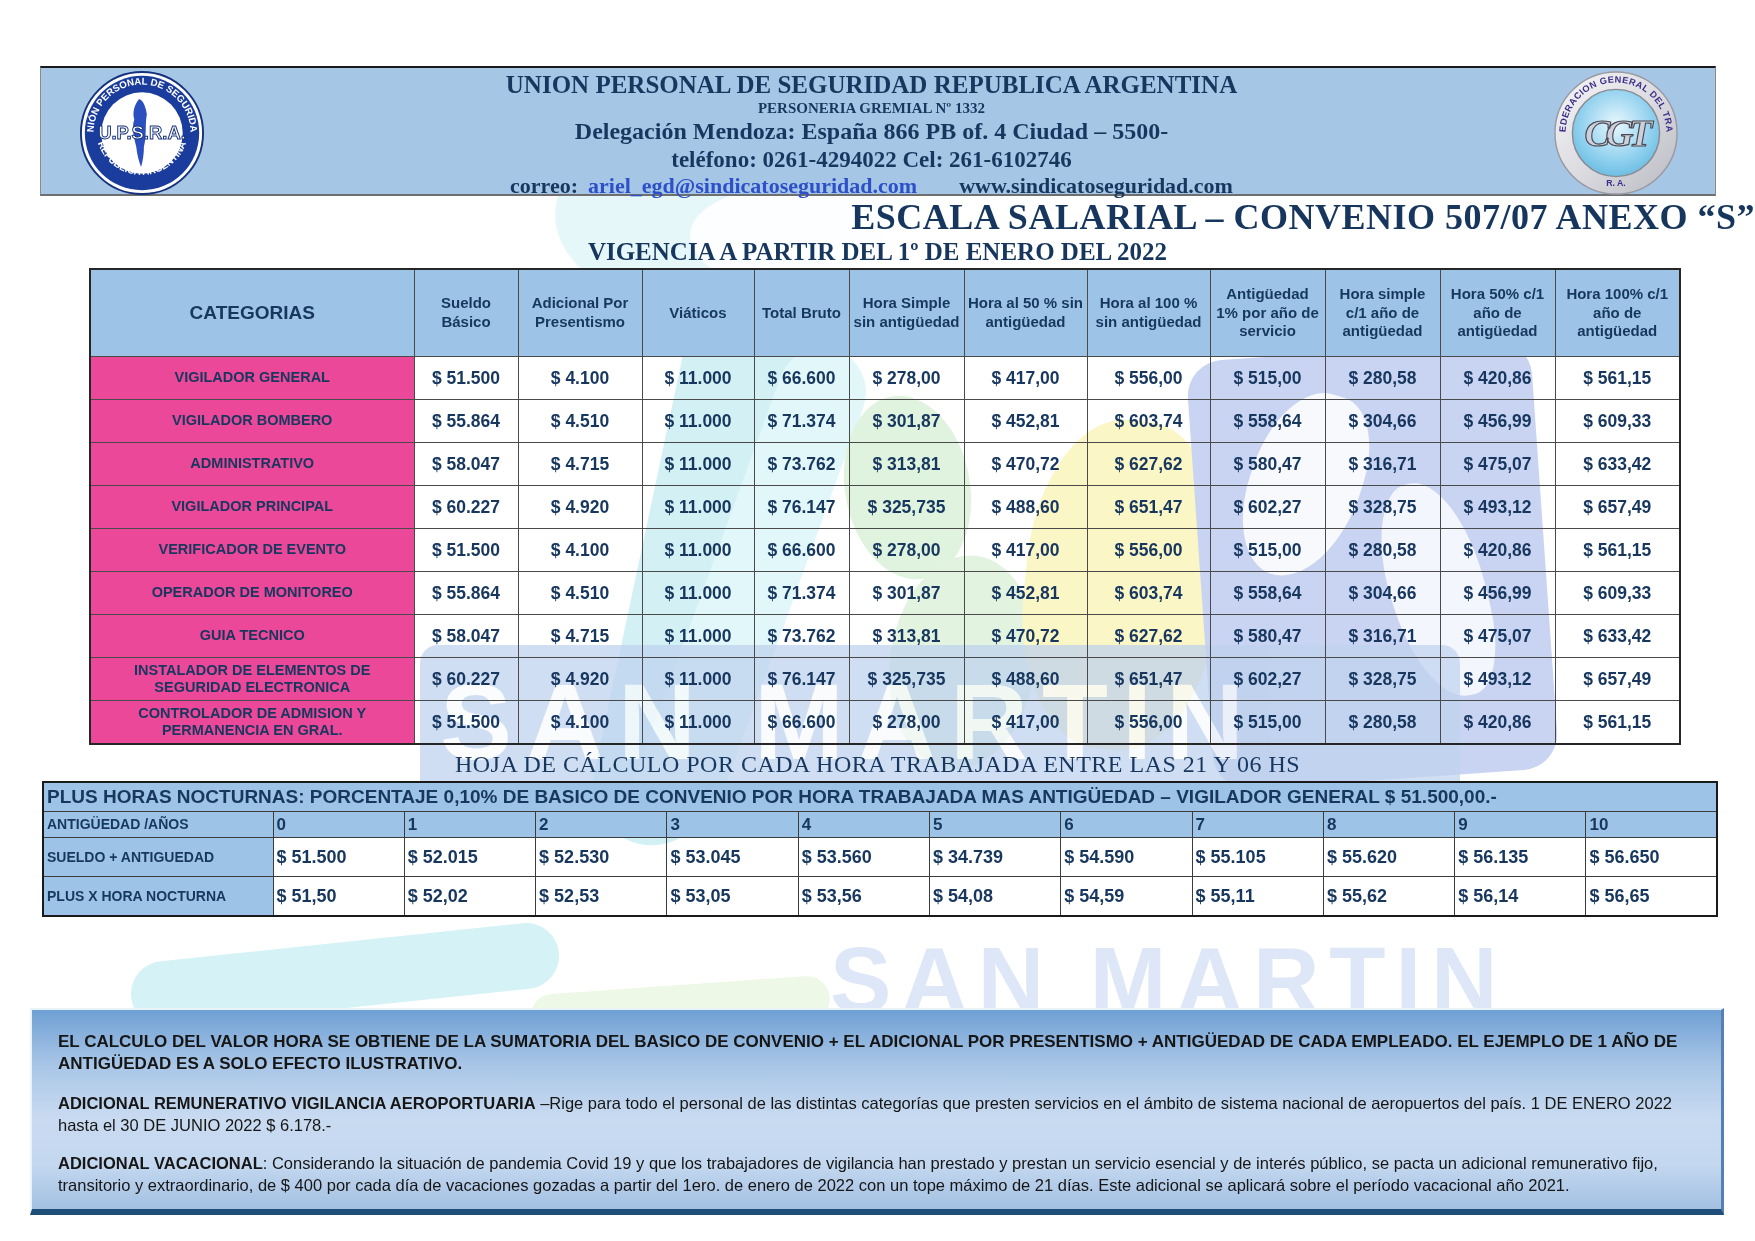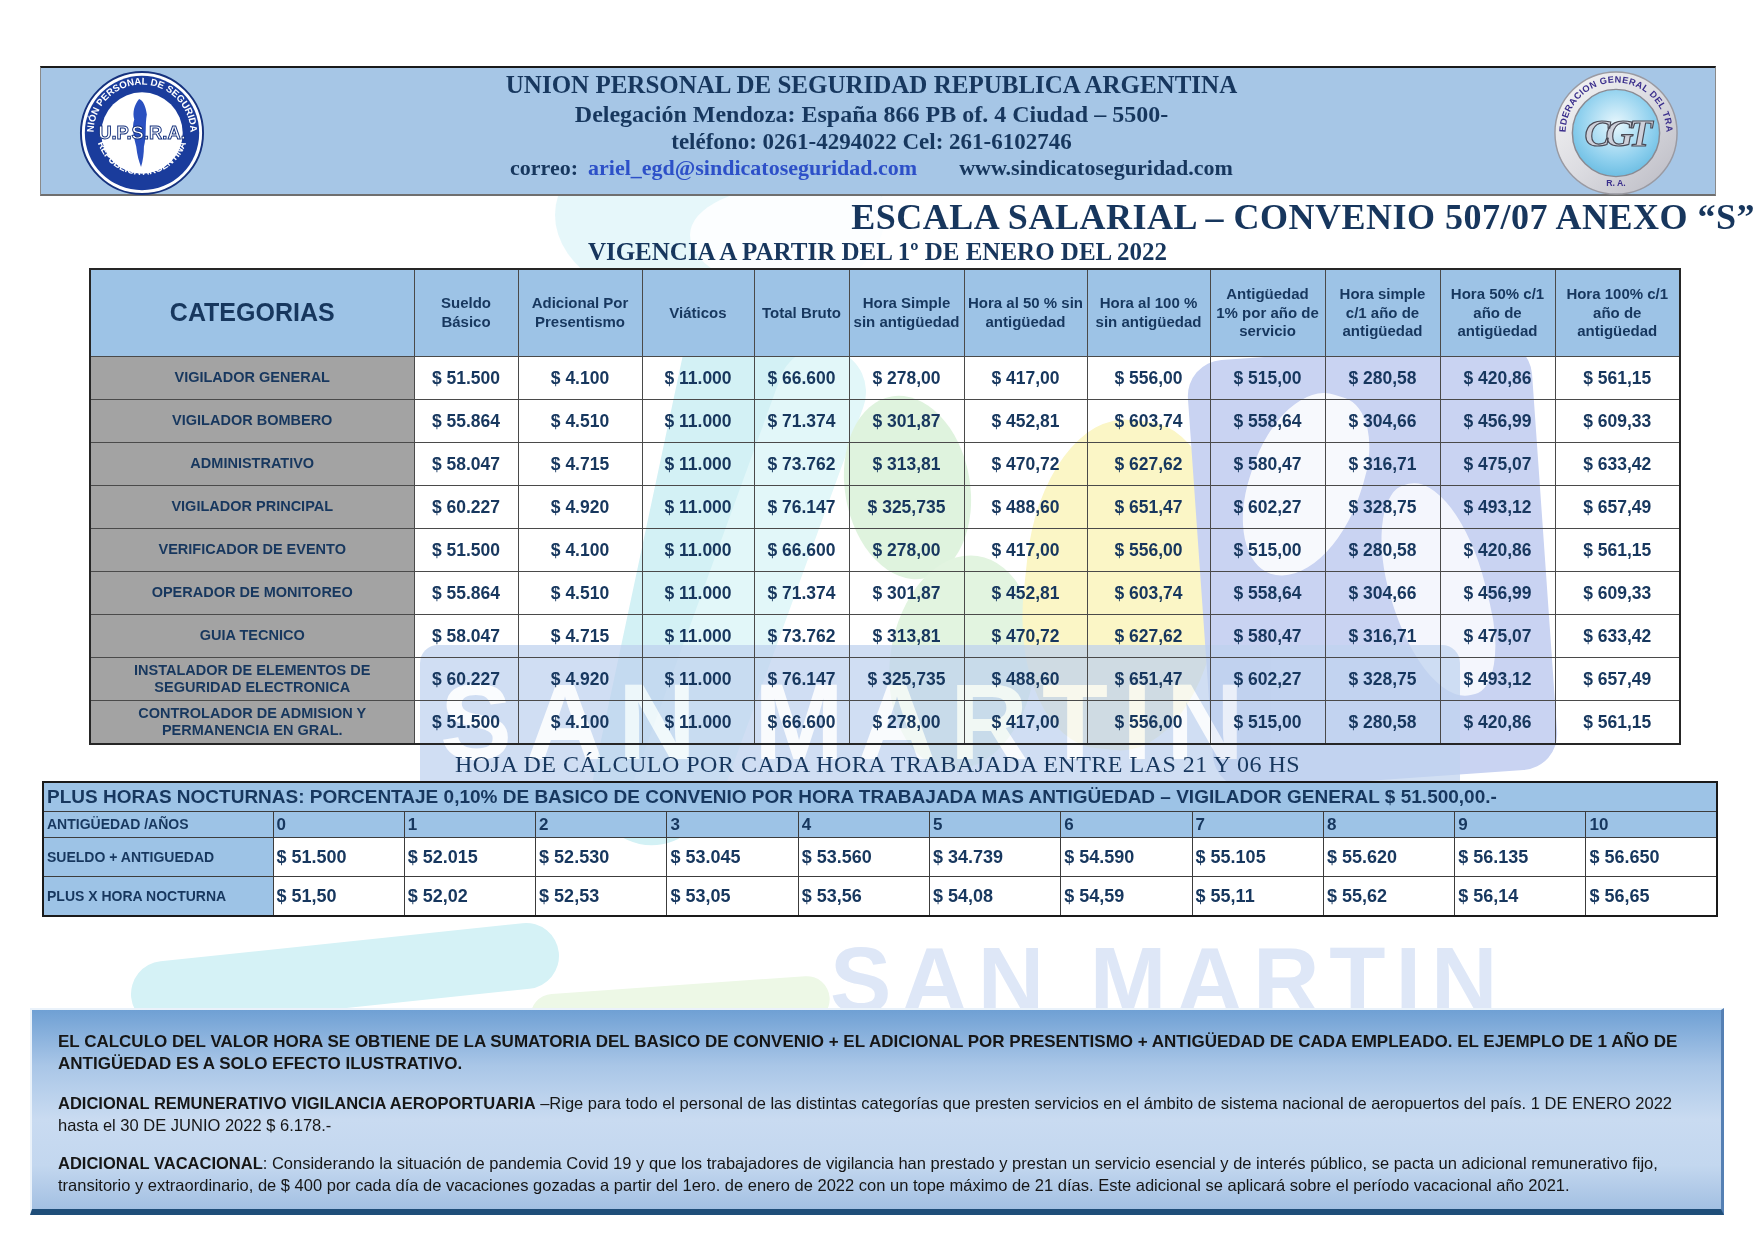--- a/index.html
+++ b/index.html
@@ -50,23 +50,23 @@
   .subtitle{position:absolute;left:0;top:238px;width:100%;text-align:center;z-index:2;
             font:bold 25px "Liberation Serif",serif;color:#17365D;}
 
   
   table{border-collapse:collapse;table-layout:fixed;}
   .saltab{position:absolute;left:89px;top:268px;width:1590px;z-index:2;border:2px solid #262626;}
   .saltab th,.saltab td{border:1.5px solid #4a4a4a;padding:0 3px;text-align:center;vertical-align:middle;
                         overflow:hidden;}
   .saltab thead th{background:#9DC3E6;height:86px;font:bold 15px "Liberation Sans",sans-serif;
                    color:#17375E;line-height:1.25;}
-  .saltab th.cath{font-size:25px;}
+  .saltab th.cath{font-size:19px;}
   .saltab td{height:42px;}
-  .saltab td.cat{background:#a3a3a3;font:bold 14.5px "Liberation Sans",sans-serif;color:#17375E;line-height:1.2;}
+  .saltab td.cat{background:#ec4899;font:bold 14.5px "Liberation Sans",sans-serif;color:#17375E;line-height:1.2;}
   .saltab td.val{background:transparent;font:bold 17.5px "Liberation Sans",sans-serif;color:#17375E;}
 
   
   .hoja{position:absolute;left:0;top:751px;width:100%;text-align:center;z-index:2;
         font:24px "Liberation Serif",serif;color:#17375E;letter-spacing:.5px;}
 
   
   .plustab{position:absolute;left:42px;top:781px;width:1674px;z-index:2;border:2px solid #1a1a1a;}
   .plustab td{border:1.5px solid #3c3c3c;text-align:left;vertical-align:middle;padding:0 3px;overflow:hidden;}
   .plustab .ptitle{background:#9DC3E6;height:28px;font:bold 19px "Liberation Sans",sans-serif;color:#17375E;}
@@ -126,20 +126,21 @@
         <text font-size="10" font-weight="bold" fill="#ffffff" font-family="Liberation Sans,sans-serif">
           <textPath href="#uBot" startOffset="50%" text-anchor="middle">REPÚBLICA ARGENTINA</textPath>
         </text>
         <path d="M62,30 C57,36 55,44 57,51 C54,60 57,70 59,79 C60,88 62,95 64,100 C66,94 67,86 67,79 C70,68 68,56 70,46 C69,38 66,31 62,30 Z" fill="#2A50C0"></path>
         <text x="65" y="71" text-anchor="middle" font-size="19" font-weight="bold" fill="#ffffff" stroke="#16327E" stroke-width="1" font-family="Liberation Sans,sans-serif">U.P.S.R.A.</text>
       </svg>
     </div>
 
     <div class="band-center">
       <div class="org">UNION PERSONAL DE SEGURIDAD REPUBLICA ARGENTINA</div>
+      <div class="pers">PERSONERIA GREMIAL Nº 1332</div>
       <div class="deleg">Delegación Mendoza: España 866 PB of. 4 Ciudad – 5500-</div>
       <div class="tel">teléfono: 0261-4294022 Cel: 261-6102746</div>
       <div class="mailline">
         <span>correo:</span><a class="mail">ariel_egd@sindicatoseguridad.com</a><span class="web">www.sindicatoseguridad.com</span>
       </div>
     </div>
 
     <div class="logo logo-cgt">
       <svg viewBox="0 0 130 130" width="126" height="126">
         <defs>

